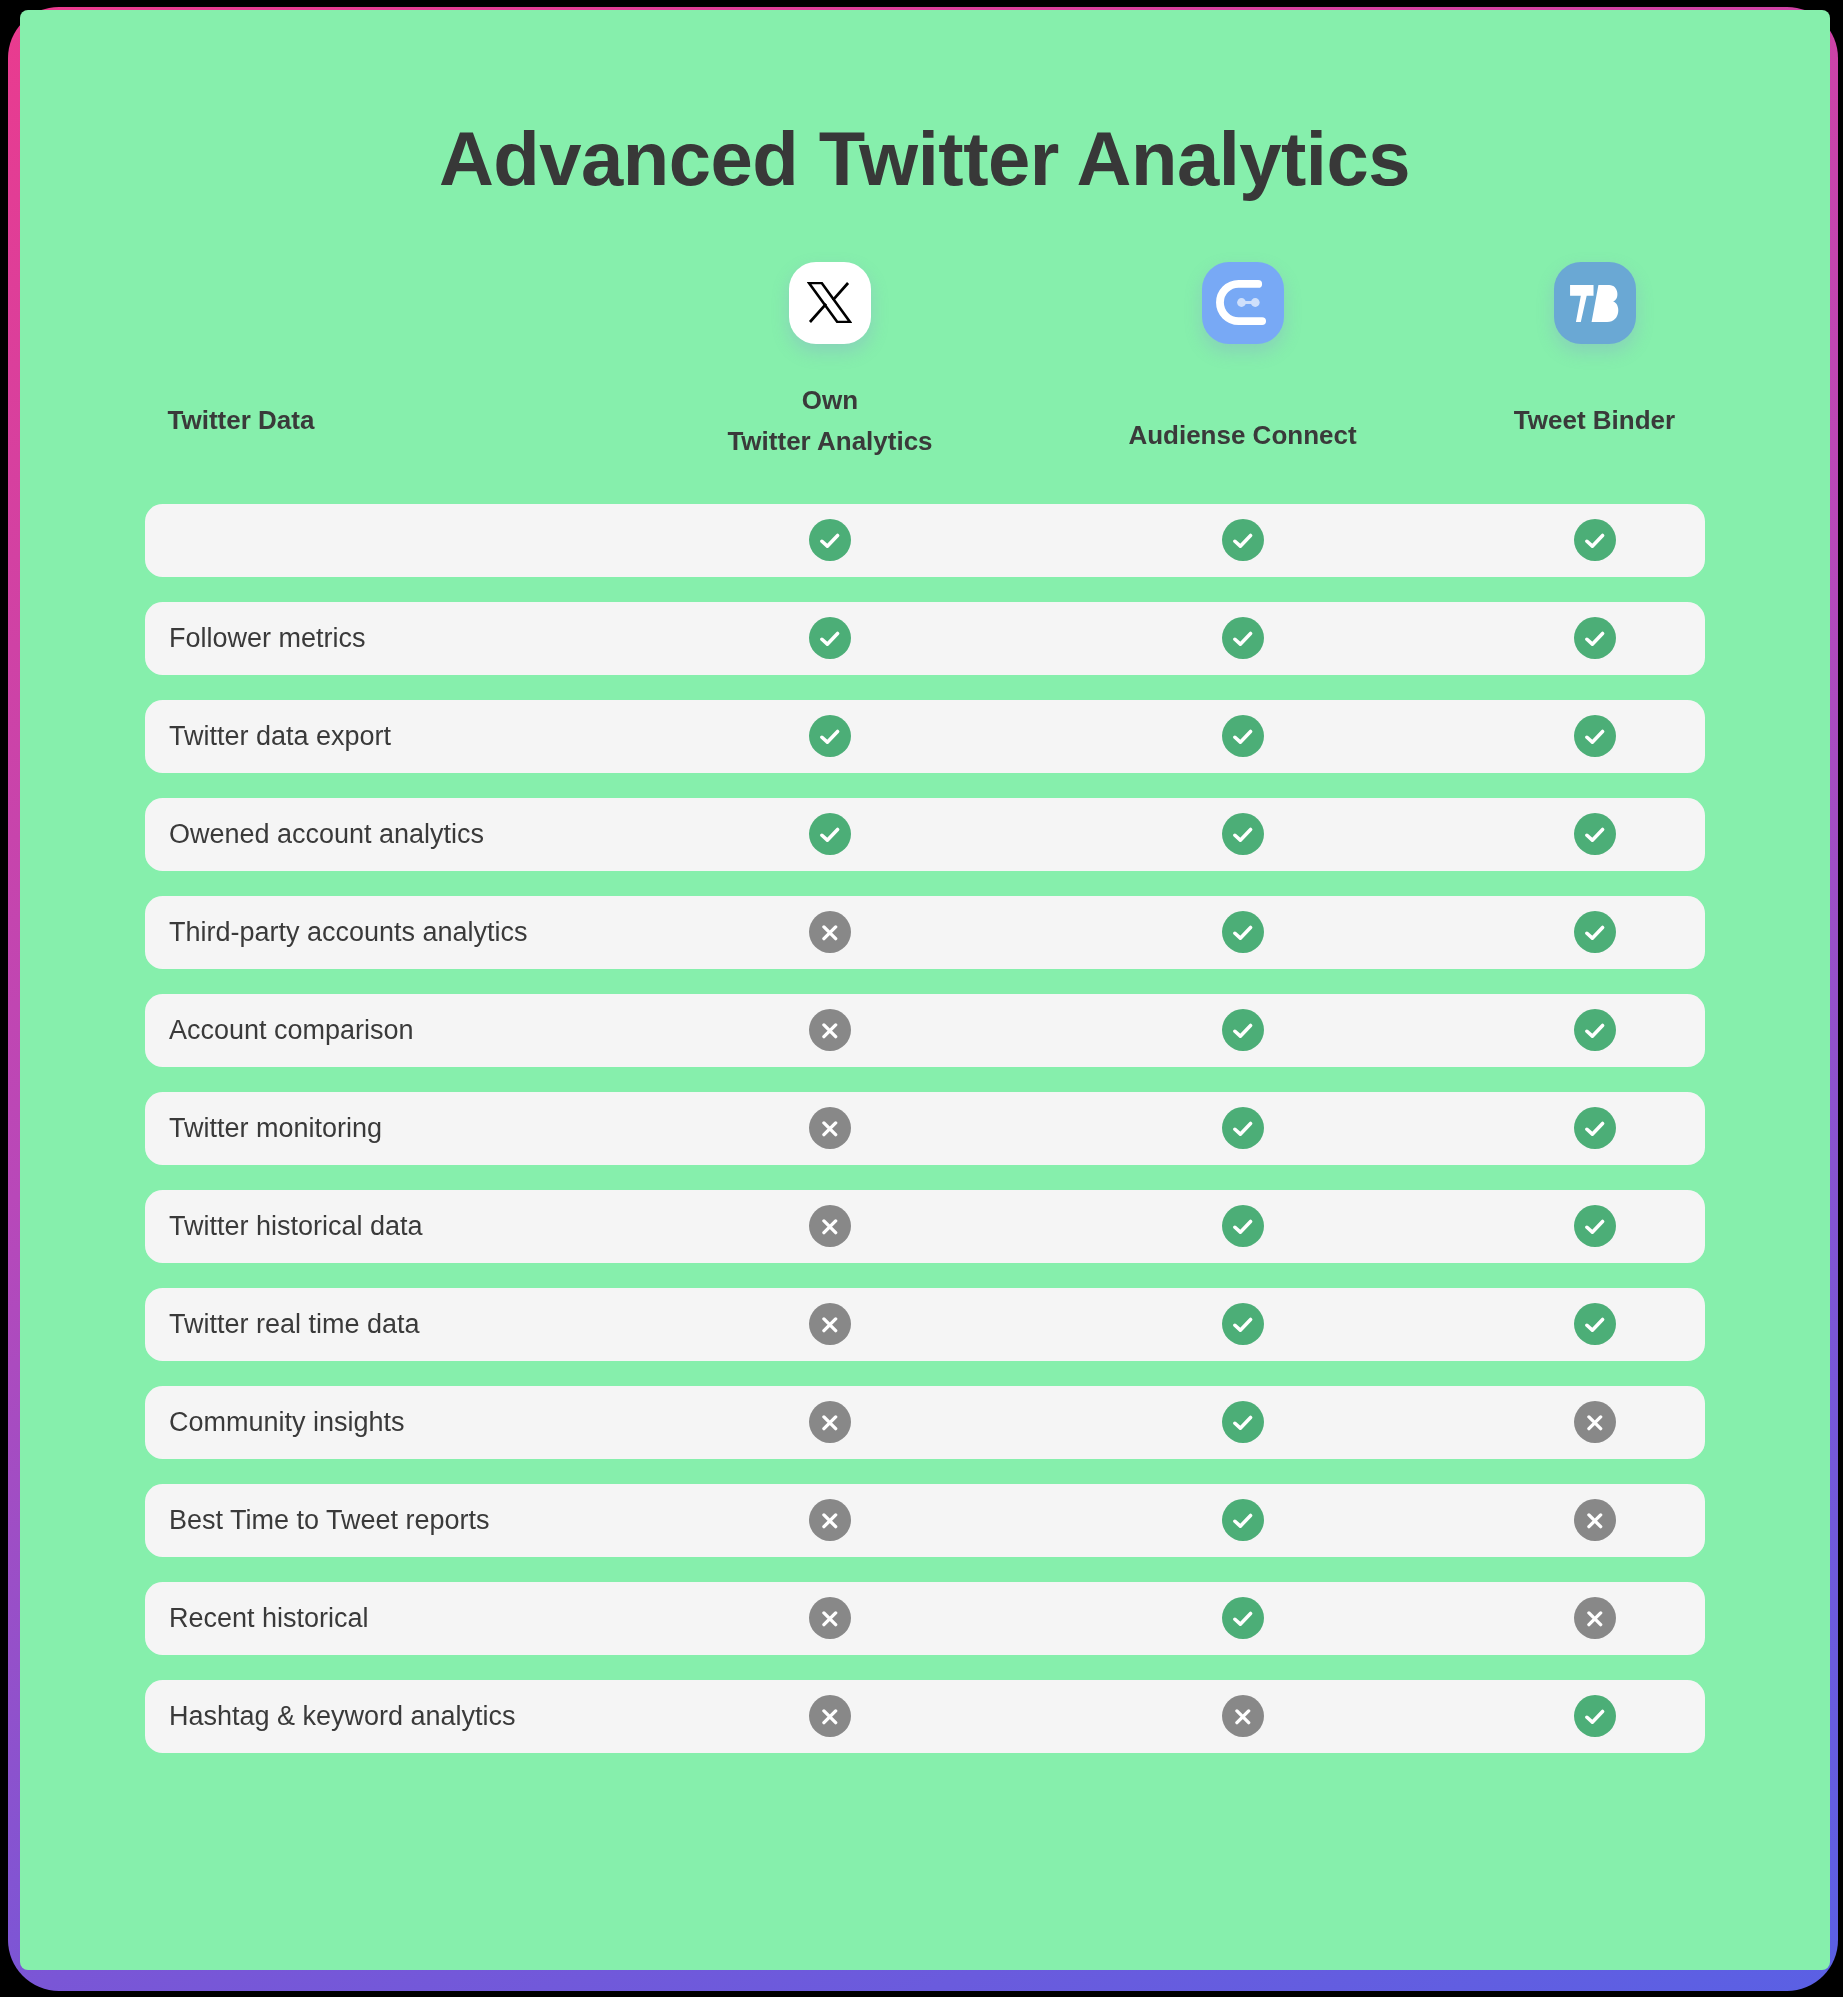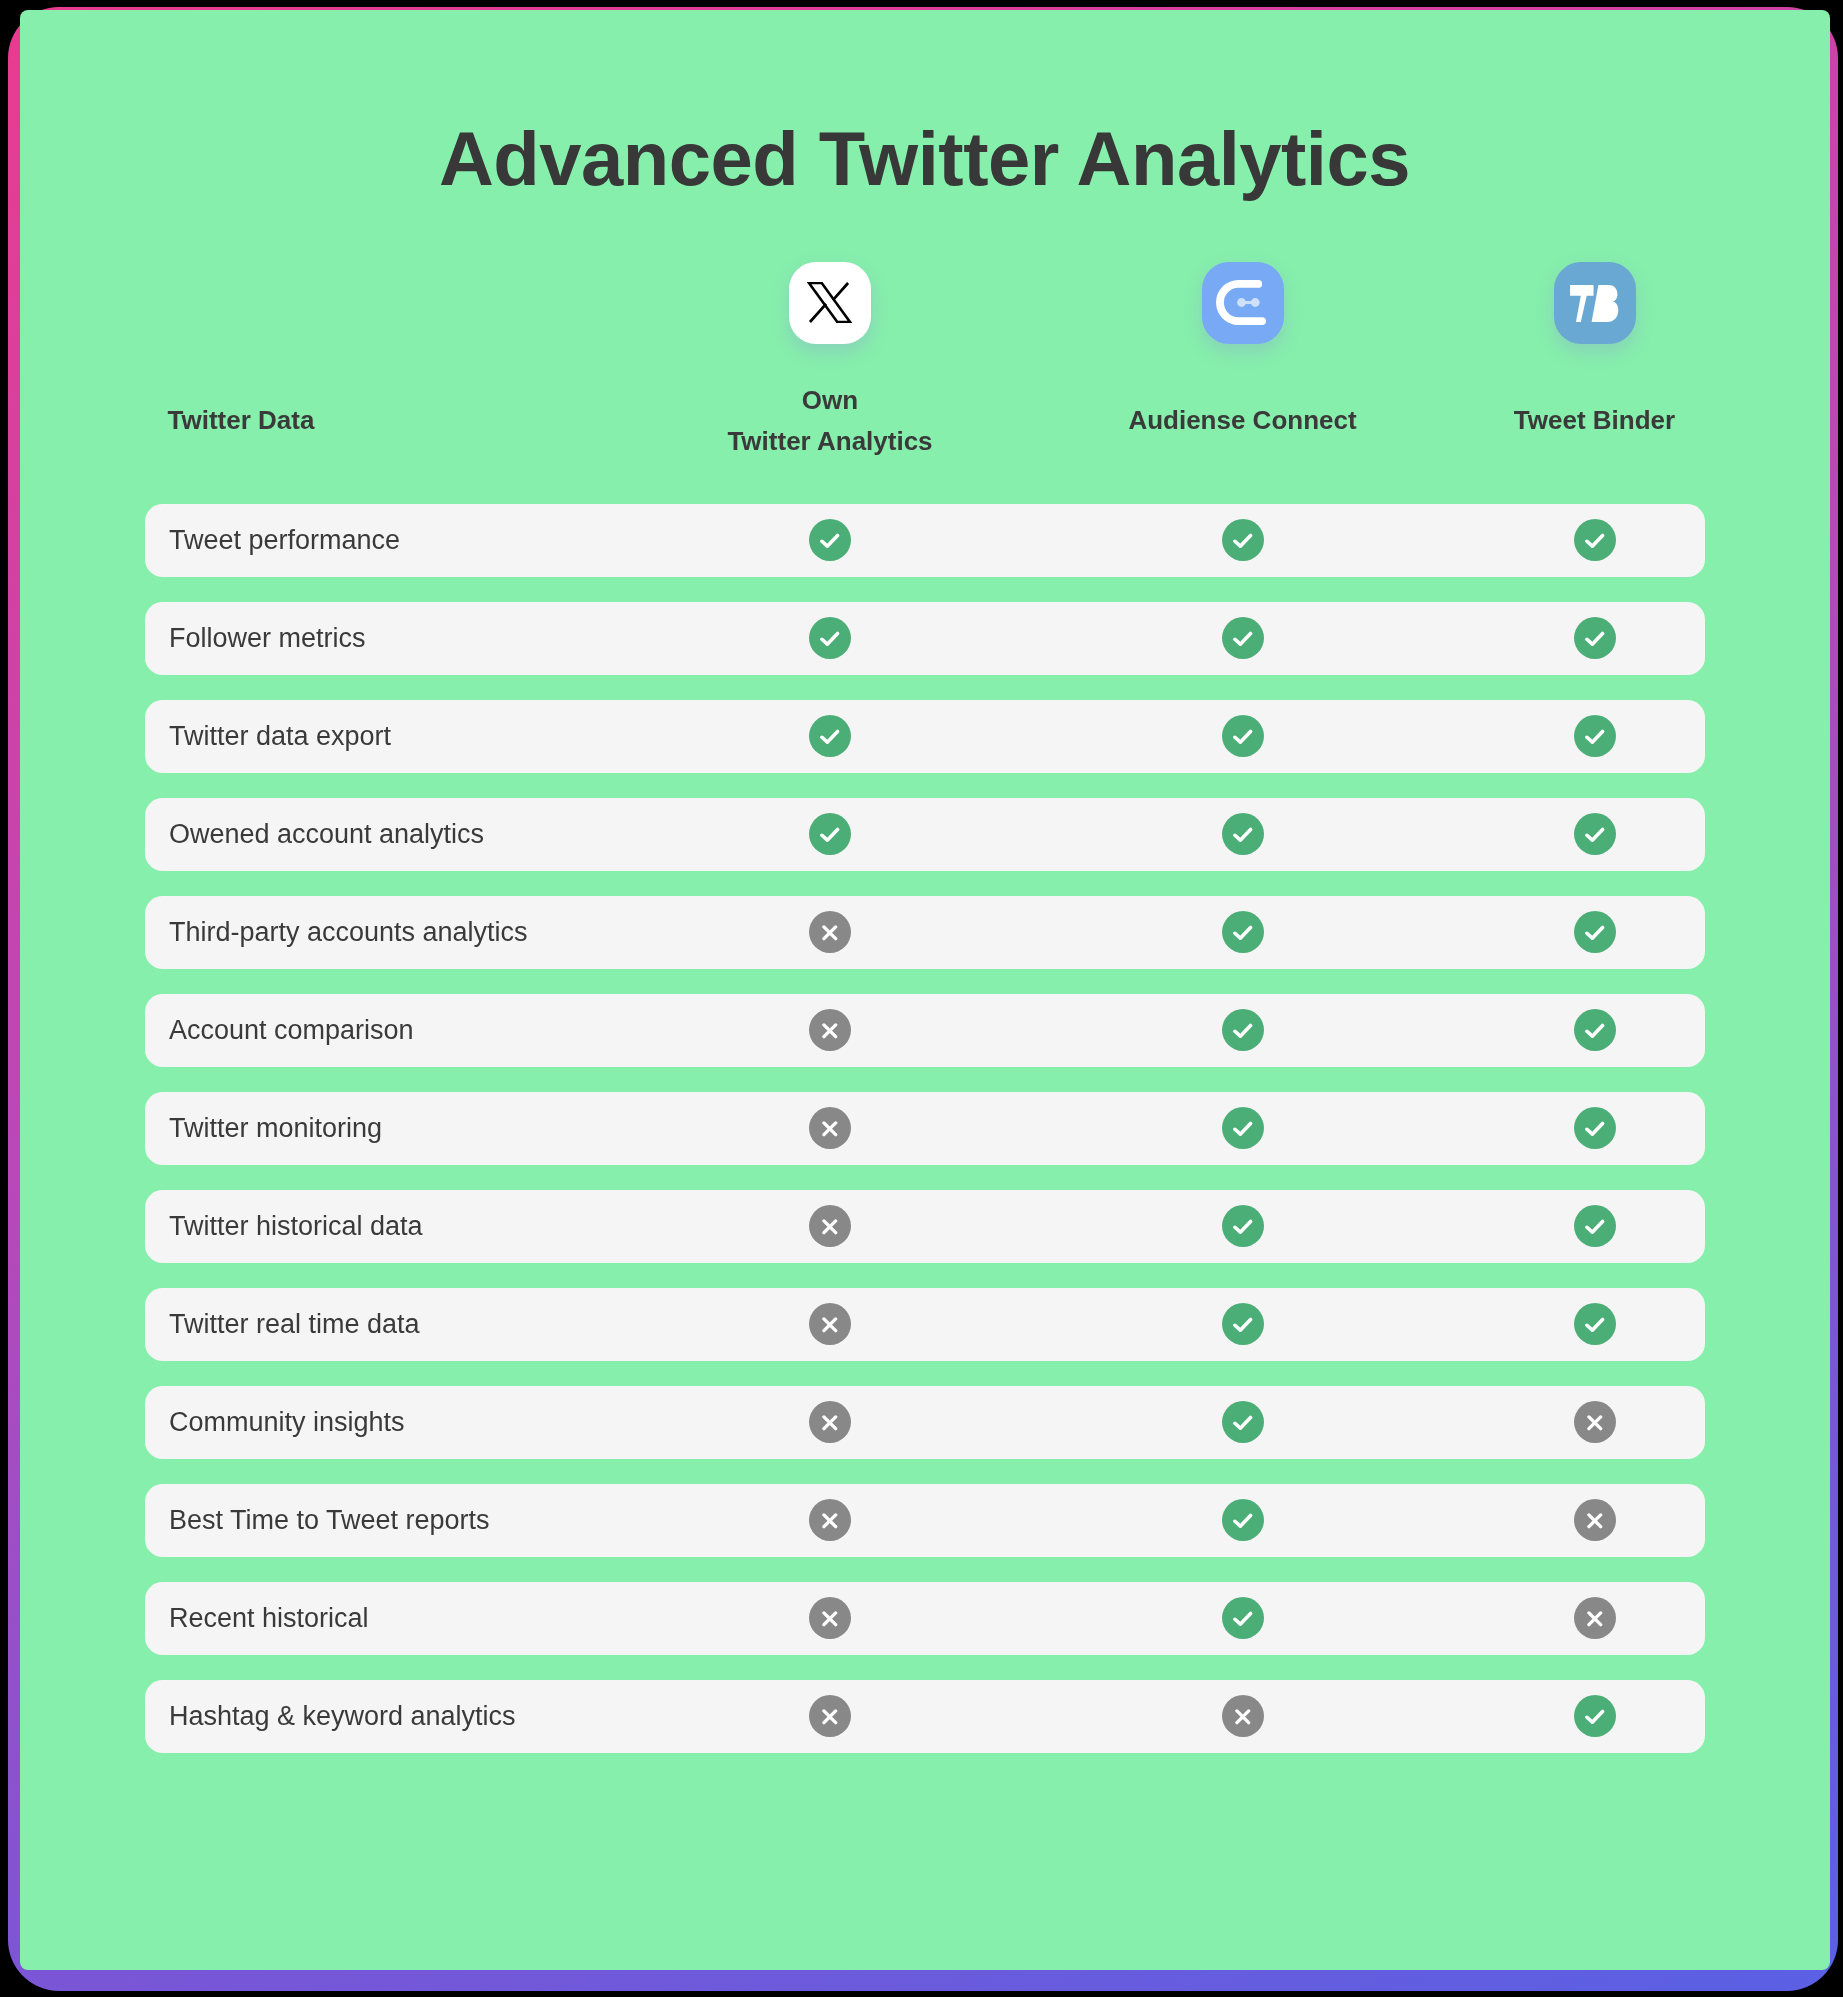--- a/index.html
+++ b/index.html
@@ -74,26 +74,25 @@
   <div class="logo tb" style="left:1534px;">
     <svg width="53" height="43" viewBox="0 0 54 44">
       <path d="M2 4 L26 4 L26 15 L19 15 L13 42 L8 42 L13 15 L2 15 Z" fill="#ffffff"></path>
       <path d="M24 42 L31 4 L42 4 C52 4 53 19 46 21 C54 23 54 42 40 42 Z" fill="#ffffff"></path>
     </svg>
   </div>
 
   <div class="hdr first" style="left:148px; top:390px;">Twitter Data</div>
   <div class="hdr" style="left:664px; width:293px; margin-left:-146px; left:810px; top:370px;">Own</div>
   <div class="hdr" style="left:664px; width:293px; margin-left:-146px; left:810px; top:411px;">Twitter Analytics</div>
-  <div class="hdr" style="width:332px; left:1057px; top:390px;">Audiense Connect</div>
+  <div class="hdr" style="width:332px; left:1057px; top:405px;">Audiense Connect</div>
   <div class="hdr" style="width:254px; left:1448px; top:390px;">Tweet Binder</div>
 
   <div class="rows" id="rows">
       <div class="row">
-        <span class="row-label">Tweet performance</span>
         <span class="mark yes col0">
           <svg width="21.5" height="17.6" viewBox="0 0 22 18">
             <path d="M3 9.5 L8.5 14.5 L19 3.5" fill="none" stroke="#ffffff" stroke-width="3.6" stroke-linecap="round" stroke-linejoin="round"></path>
           </svg>
         </span>
         <span class="mark yes col1">
           <svg width="21.5" height="17.6" viewBox="0 0 22 18">
             <path d="M3 9.5 L8.5 14.5 L19 3.5" fill="none" stroke="#ffffff" stroke-width="3.6" stroke-linecap="round" stroke-linejoin="round"></path>
           </svg>
         </span>

